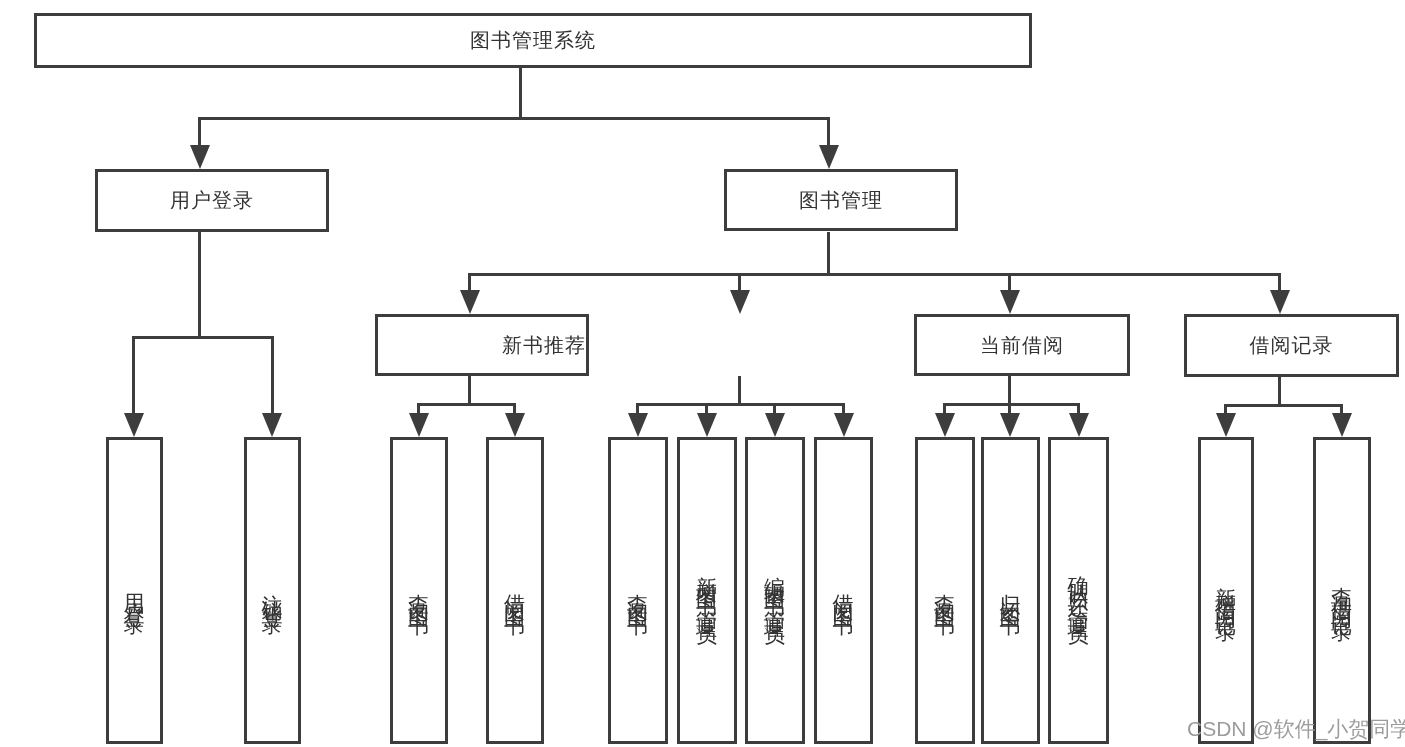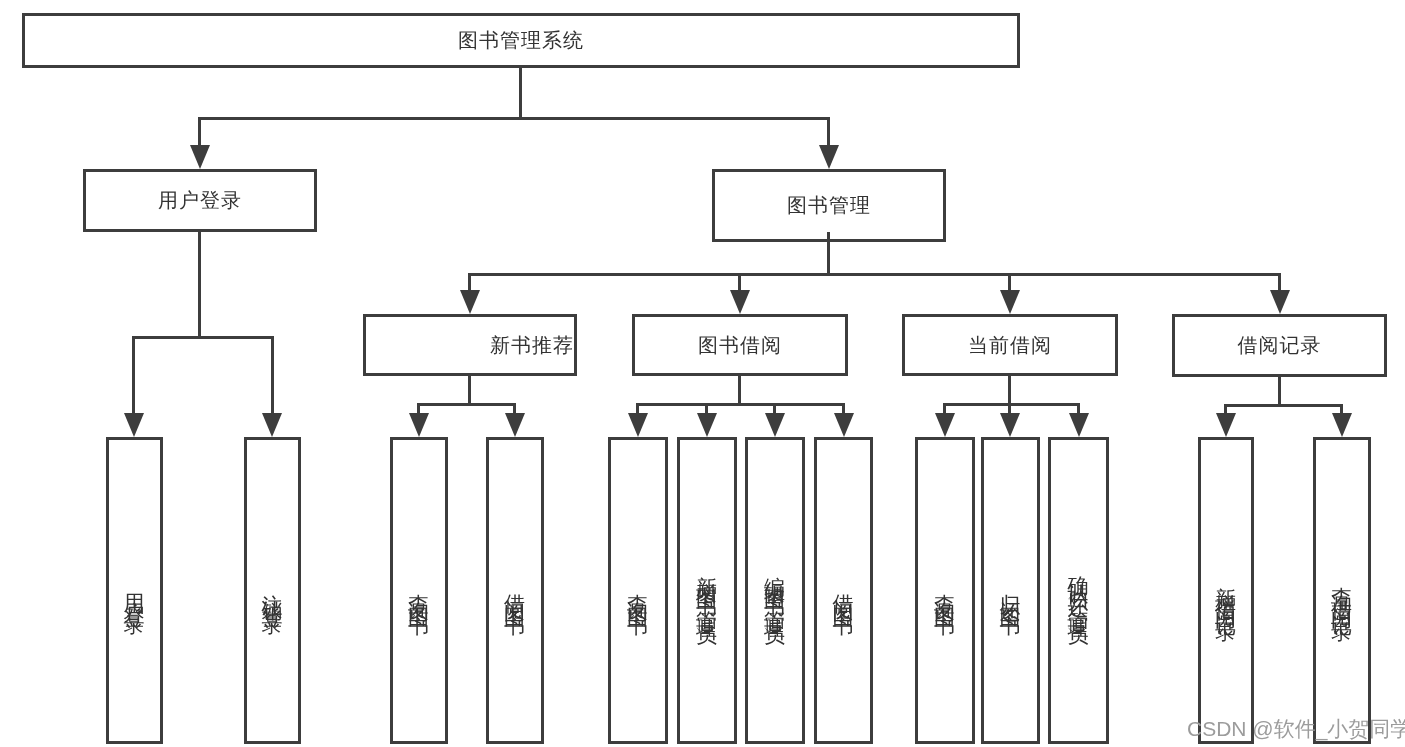--- a/index.html
+++ b/index.html
@@ -10,21 +10,21 @@
   }
   html,body{margin:0;padding:0;background:var(--bg);}
   body{font-family:"Liberation Sans","DejaVu Sans",sans-serif;color:var(--text);}
   #stage{position:relative;width:1405px;height:747px;background:var(--bg);overflow:hidden;}
 
   
   .hbox{
     position:absolute;box-sizing:border-box;
     border:3px solid var(--line);background:#fff;
     display:flex;align-items:center;justify-content:center;
-    font-size:20px;letter-spacing:1px;color:var(--text);
+    font-size:20px;letter-spacing:1px;color:var(--text);margin-left:12px;
   }
   .vbox{
     position:absolute;box-sizing:border-box;top:437px;height:307px;
     border:3px solid var(--line);background:#fff;
     display:flex;align-items:center;justify-content:center;
     writing-mode:vertical-rl;
     font-size:21px;letter-spacing:7px;line-height:1;color:var(--text);
   }
 
   
@@ -51,21 +51,21 @@
   <div class="vl" style="left:519px;top:68px;height:51px;"></div>
   <div class="hl" style="left:198px;top:117px;width:632px;"></div>
   <div class="vl" style="left:198px;top:120px;height:26px;"></div>
   <div class="vl" style="left:827px;top:120px;height:26px;"></div>
   <div class="ar" style="left:190px;top:145px;"></div>
   <div class="ar" style="left:819px;top:145px;"></div>
 
   <div class="hbox" style="left:83px;top:169px;width:234px;height:63px;">
     <span>用户登录</span>
   </div>
-  <div class="hbox" style="left:712px;top:169px;width:234px;height:73px;">
+  <div class="hbox" style="left:712px;top:169px;width:234px;height:62px;">
     <span>图书管理</span>
   </div>
 
   <div class="vl" style="left:827px;top:232px;height:44px;"></div>
   <div class="hl" style="left:468px;top:273px;width:813px;"></div>
   <div class="vl" style="left:468px;top:276px;height:15px;"></div>
   <div class="vl" style="left:738px;top:276px;height:15px;"></div>
   <div class="vl" style="left:1008px;top:276px;height:15px;"></div>
   <div class="vl" style="left:1278px;top:276px;height:15px;"></div>
   <div class="ar" style="left:460px;top:290px;"></div>
@@ -75,23 +75,20 @@
 
   <div class="vl" style="left:198px;top:232px;height:107px;"></div>
   <div class="hl" style="left:132px;top:336px;width:142px;"></div>
   <div class="vl" style="left:132px;top:339px;height:75px;"></div>
   <div class="vl" style="left:271px;top:339px;height:75px;"></div>
   <div class="ar" style="left:124px;top:413px;"></div>
   <div class="ar" style="left:262px;top:413px;"></div>
 
   <div class="hbox" style="left:363px;top:314px;width:214px;height:62px;justify-content:flex-end;">
     <span>新书推荐</span>
-  </div>
-  <div class="hbox" style="left:632px;top:314px;width:216px;height:62px;">
-    <span>图书借阅</span>
   </div>
   <div class="hbox" style="left:1172px;top:314px;width:215px;height:63px;">
     <span>借阅记录</span>
   </div>
   <div class="hbox" style="left:902px;top:314px;width:216px;height:62px;">
     <span>当前借阅</span>
   </div>
 
   <div class="vl" style="left:468px;top:376px;height:30px;"></div>
   <div class="hl" style="left:417px;top:403px;width:99px;"></div>

